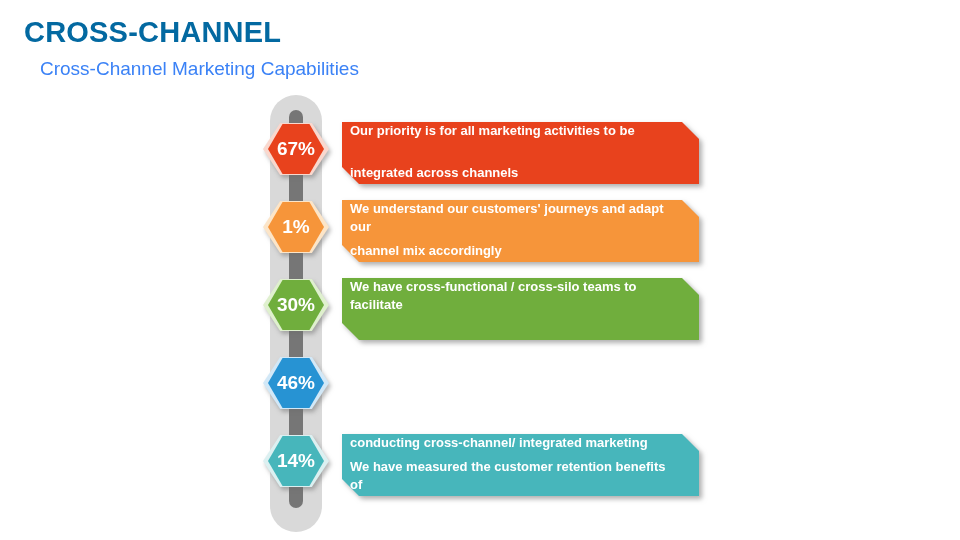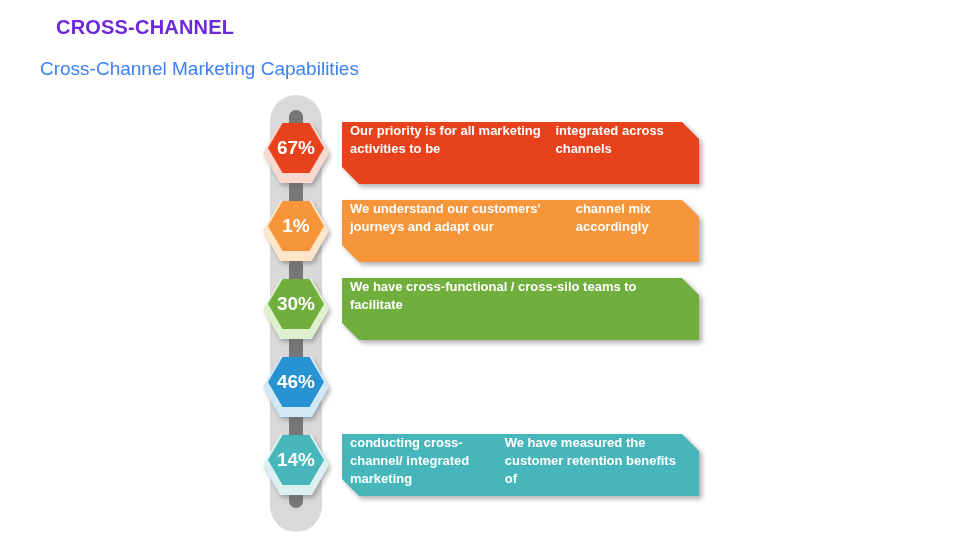--- a/index.html
+++ b/index.html
@@ -8,24 +8,24 @@
     font-family: "Liberation Sans", sans-serif;
     background: #ffffff;
     position: relative;
     overflow: hidden;
   }
   .slide { position: absolute; inset: 0; }
 
   
   .title {
     position: absolute;
-    left: 56px; top: 16px;
-    font-size: 20px;
+    left: 24px; top: 16px;
+    font-size: 29px;
     font-weight: 700;
-    color: #6d28d9;
+    color: #0369a1;
     letter-spacing: 0.2px;
   }
   .subtitle {
     position: absolute;
     left: 40px; top: 58px;
     font-size: 19px;
     font-weight: 400;
     color: #3b82f6;
   }
 
@@ -57,24 +57,24 @@
   .row4 { top: 434px; }
 
   
   .hex-wrap {
     position: absolute;
     left: 263px; top: 1px;
     width: 66px; height: 60px;
     filter: drop-shadow(2.5px 3px 2px rgba(110,110,110,0.5));
   }
   .hex-outer {
-    width: 66px; height: 60px;
+    width: 66px; height: 52px;
     clip-path: polygon(26% 0, 74% 0, 100% 50%, 74% 100%, 26% 100%, 0 50%);
     background: var(--tint, #eee);
-    display: flex; justify-content: center;
+    display: flex; align-items: center; justify-content: center;
   }
   .hex-inner {
     width: 56px; height: 50px;
     clip-path: polygon(26% 0, 74% 0, 100% 50%, 74% 100%, 26% 100%, 0 50%);
     background: var(--main, #888);
     display: flex; align-items: center; justify-content: center;
   }
   .hex-inner span {
     color: #ffffff;
     font-size: 19px;
@@ -86,23 +86,23 @@
     position: absolute;
     left: 342px; top: 0;
     width: 357px; height: 62px;
     filter: drop-shadow(3px 3px 2.5px rgba(110,110,110,0.55));
   }
   .banner {
     width: 100%; height: 100%;
     background: var(--main, #888);
     clip-path: polygon(0 0, calc(100% - 17px) 0, 100% 17px, 100% 100%, 17px 100%, 0 calc(100% - 17px));
     display: flex;
-    flex-direction: row;
+    flex-direction: column;
     justify-content: space-between;
-    padding: 0 22px 14px 8px;
+    padding: 0 22px 2px 8px;
   }
   .banner .line {
     color: #ffffff;
     font-size: 13px;
     font-weight: 600;
     line-height: 18px;
   }
 </style>
 </head>
 <body>

